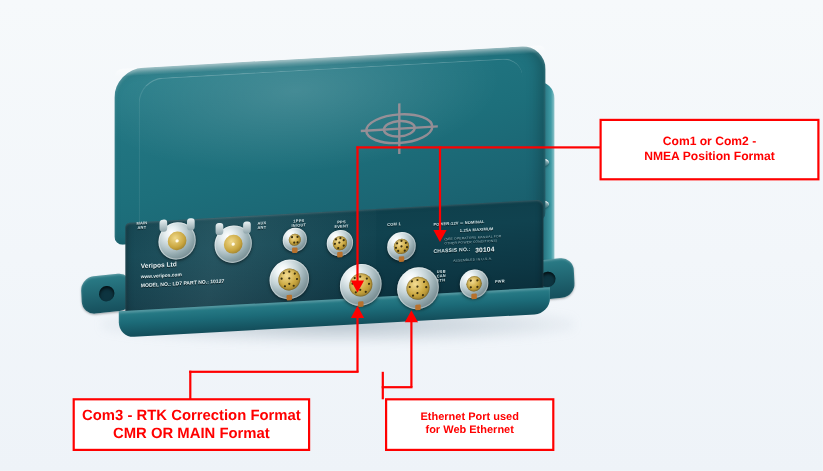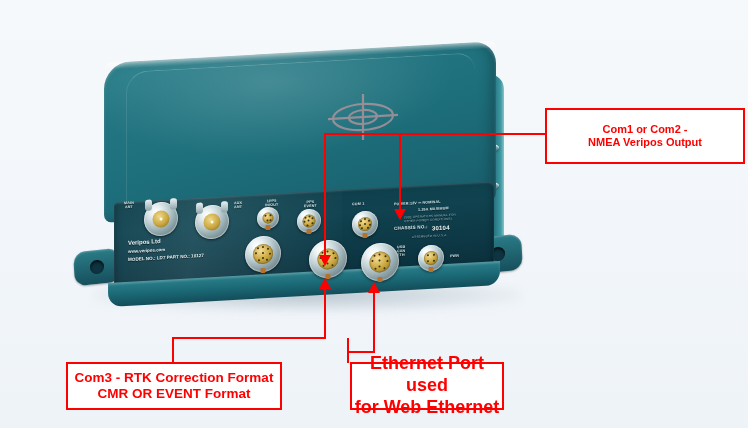--- a/index.html
+++ b/index.html
@@ -127,21 +127,21 @@
 
   
   .callout{
     position:absolute;background:#ffffff;border:2px solid #ff0000;
     color:#ff0000;font-weight:bold;text-align:center;
     display:flex;align-items:center;justify-content:center;
     line-height:1.22;
   }
   #callout-com12{left:545px;top:108px;width:196px;height:52px;font-size:11px;}
   #callout-com3{left:66px;top:362px;width:212px;height:44px;font-size:13.5px;}
-  #callout-eth{left:350px;top:362px;width:150px;height:44px;font-size:18px;}
+  #callout-eth{left:350px;top:362px;width:150px;height:44px;font-size:10px;}
 
   .lead{position:absolute;background:#ff0000;}
   .lead.h{height:2px;}
   .lead.v{width:2px;}
   .arrowhead{position:absolute;width:0;height:0;}
   .arrow-down{border-left:6px solid transparent;border-right:6px solid transparent;border-top:11px solid #ff0000;}
   .arrow-up{border-left:6px solid transparent;border-right:6px solid transparent;border-bottom:11px solid #ff0000;}
 </style>
 </head>
 <body>
@@ -307,36 +307,36 @@
           <i style="left:3px;bottom:3px;"></i>
           <i style="right:3px;bottom:3px;"></i>
       </span>
       <span class="key"></span>
     </div>
   </div>
 
   <div class="callout" id="callout-com12">
     <div>
       <span>Com1 or Com2 -</span><br>
-      <span>NMEA Veripos Output</span>
+      <span>NMEA Position Format</span>
     </div>
   </div>
 
   <div class="lead h" style="left:324px;top:133px;width:222px;"></div>
 
   <div class="lead v" style="left:324px;top:133px;height:124px;"></div>
   <div class="arrowhead arrow-down" style="left:319px;top:255px;"></div>
 
   <div class="lead v" style="left:399px;top:133px;height:78px;"></div>
   <div class="arrowhead arrow-down" style="left:394px;top:209px;"></div>
 
   <div class="callout" id="callout-com3">
     <div>
       <span>Com3 - RTK Correction Format</span><br>
-      <span>CMR OR EVENT Format</span>
+      <span>CMR OR MAIN Format</span>
     </div>
   </div>
   <div class="lead v" style="left:172px;top:337px;height:26px;"></div>
   <div class="lead h" style="left:172px;top:337px;width:154px;"></div>
   <div class="lead v" style="left:324px;top:288px;height:50px;"></div>
   <div class="arrowhead arrow-up" style="left:319px;top:278px;"></div>
 
   <div class="callout" id="callout-eth">
     <div>
       <span>Ethernet Port used</span><br>

